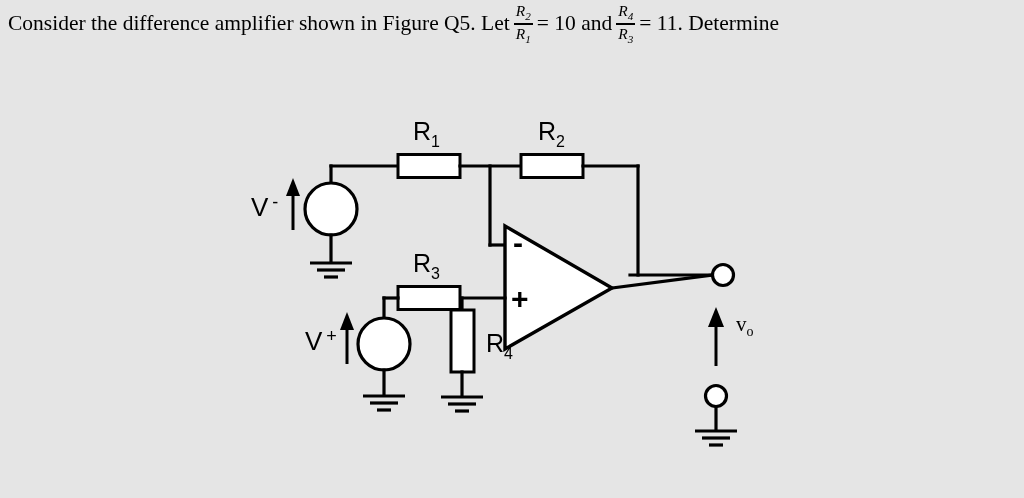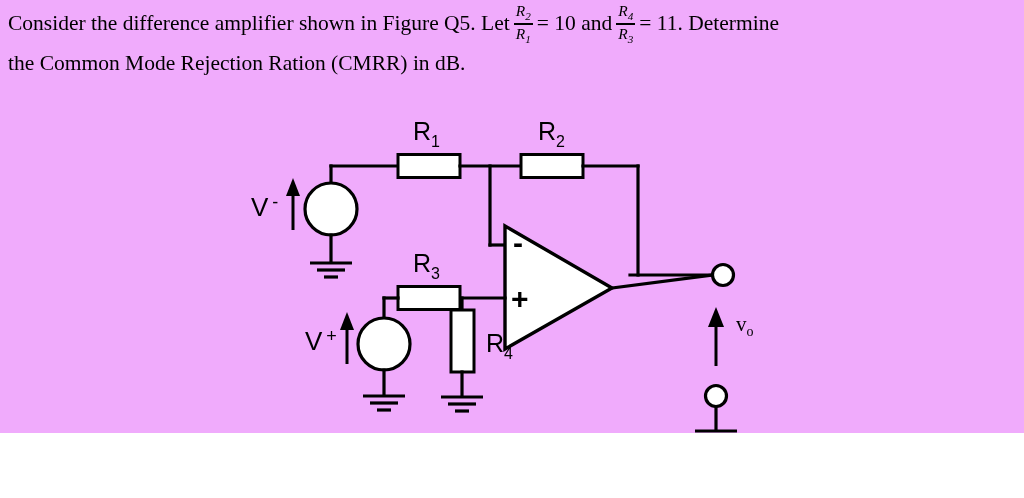--- a/index.html
+++ b/index.html
@@ -4,22 +4,22 @@
 <title>Difference Amplifier Figure Q5</title>
 <style>
   html, body {
     margin: 0;
     padding: 0;
     background: #ffffff;
   }
   #page {
     position: relative;
     width: 1024px;
-    height: 433px;
-    background: #f0abfc;
+    height: 498px;
+    background: #e5e5e5;
     overflow: hidden;
     font-family: "Liberation Serif", serif;
     color: #000000;
   }
 
   
   #problem-text {
     position: absolute;
     left: 8px;
     top: 2px;
@@ -149,21 +149,20 @@
     font-size: 14px;
   }
 </style>
 </head>
 <body>
 
 <div id="page">
 
   <div id="problem-text">
     <span class="ln"><span>Consider the difference amplifier shown in Figure Q5. Let</span><span class="frac"><span class="num">R<sub>2</sub></span><span class="bar"></span><span class="den">R<sub>1</sub></span></span><span>= 10 and</span><span class="frac"><span class="num">R<sub>4</sub></span><span class="bar"></span><span class="den">R<sub>3</sub></span></span><span>= 11. Determine</span></span>
-    <span class="ln">the Common Mode Rejection Ration (CMRR) in dB.</span>
   </div>
 
   <div id="figure">
 
     <svg id="circuit-svg" width="1024" height="402" viewBox="0 0 1024 402">
 
       <g>
         <path class="wire" d="M 331 70 L 398 70"></path>
         <path class="wire" d="M 331 70 L 331 86"></path>
       </g>

